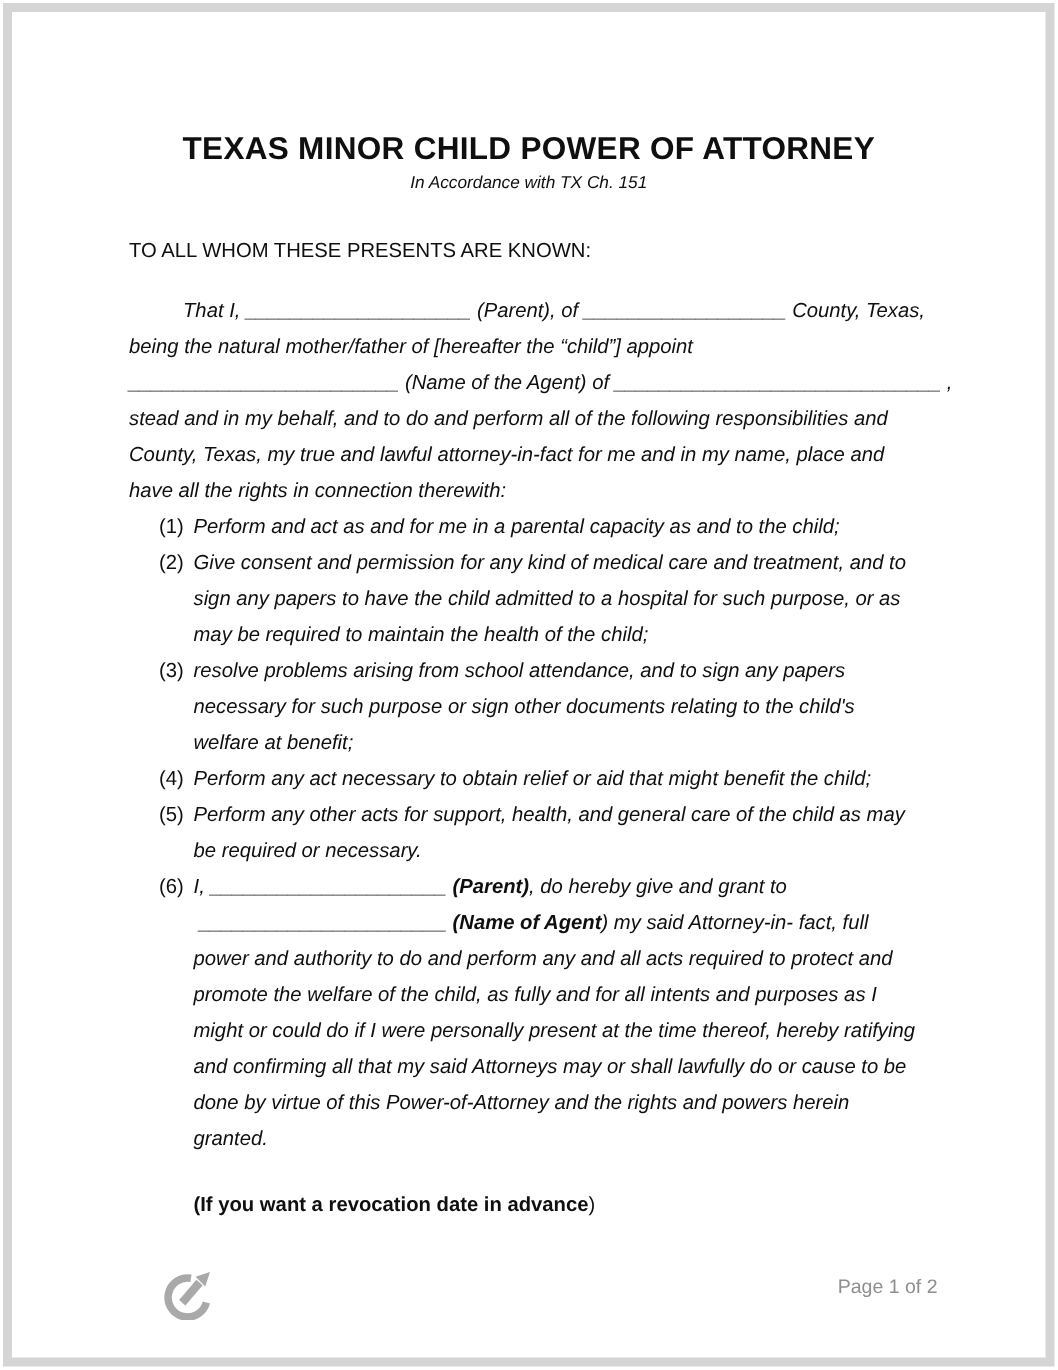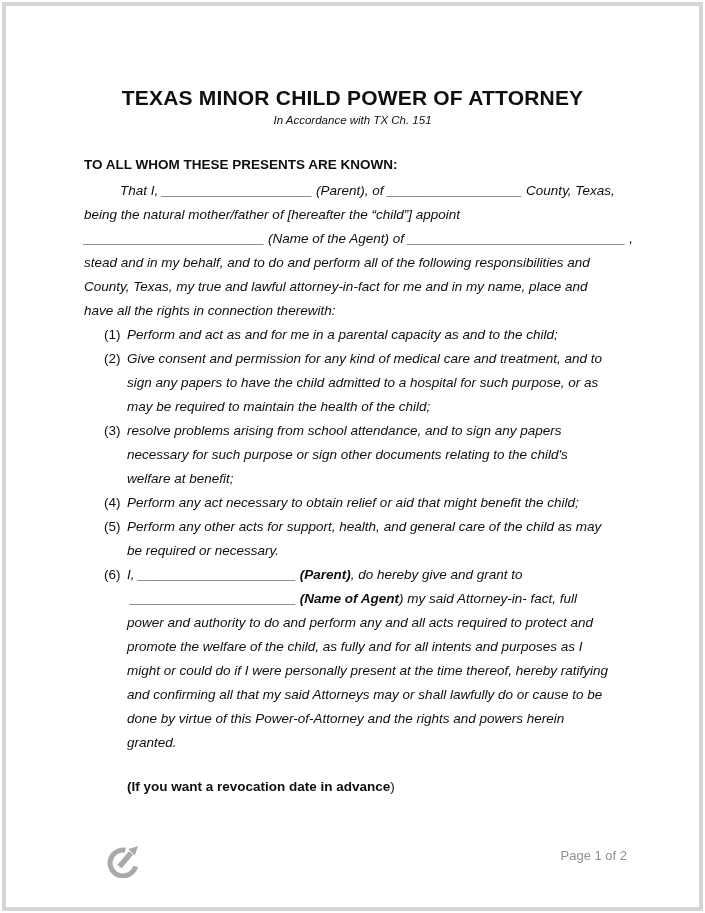--- a/index.html
+++ b/index.html
@@ -6,42 +6,42 @@
     margin: 0; padding: 0;
     width: 705px; height: 913px;
     background: #ffffff;
     overflow: hidden;
     font-family: "Liberation Sans", sans-serif;
   }
   .page {
     position: absolute;
     inset: 2px;
     box-sizing: border-box;
-    border: 4px solid #a3a3a3;
+    border: 6px solid #a3a3a3;
     background: #ffffff;
     color: #0f0f0f;
   }
   .title {
     margin: 80px 0 4px 0;
     text-align: center;
     font-size: 21px;
     font-weight: bold;
     letter-spacing: 0.2px;
   }
   .subtitle {
     text-align: center;
     font-style: italic;
     font-size: 11.5px;
   }
   .content {
     padding: 27px 60px 0 78px;
     font-size: 13.5px;
     line-height: 24px;
   }
-  .salutation { margin-bottom: 2px; font-weight: bold; }
+  .salutation { margin-bottom: 16px; }
   .line { white-space: pre; font-style: italic; }
   .b { font-weight: bold; }
   .item { position: relative; padding-left: 43px; }
   .item .num { position: absolute; left: 20px; top: 0; }
   .note {
     margin: 20px 0 0 43px;
     white-space: pre;
   }
   .logo {
     position: absolute;

